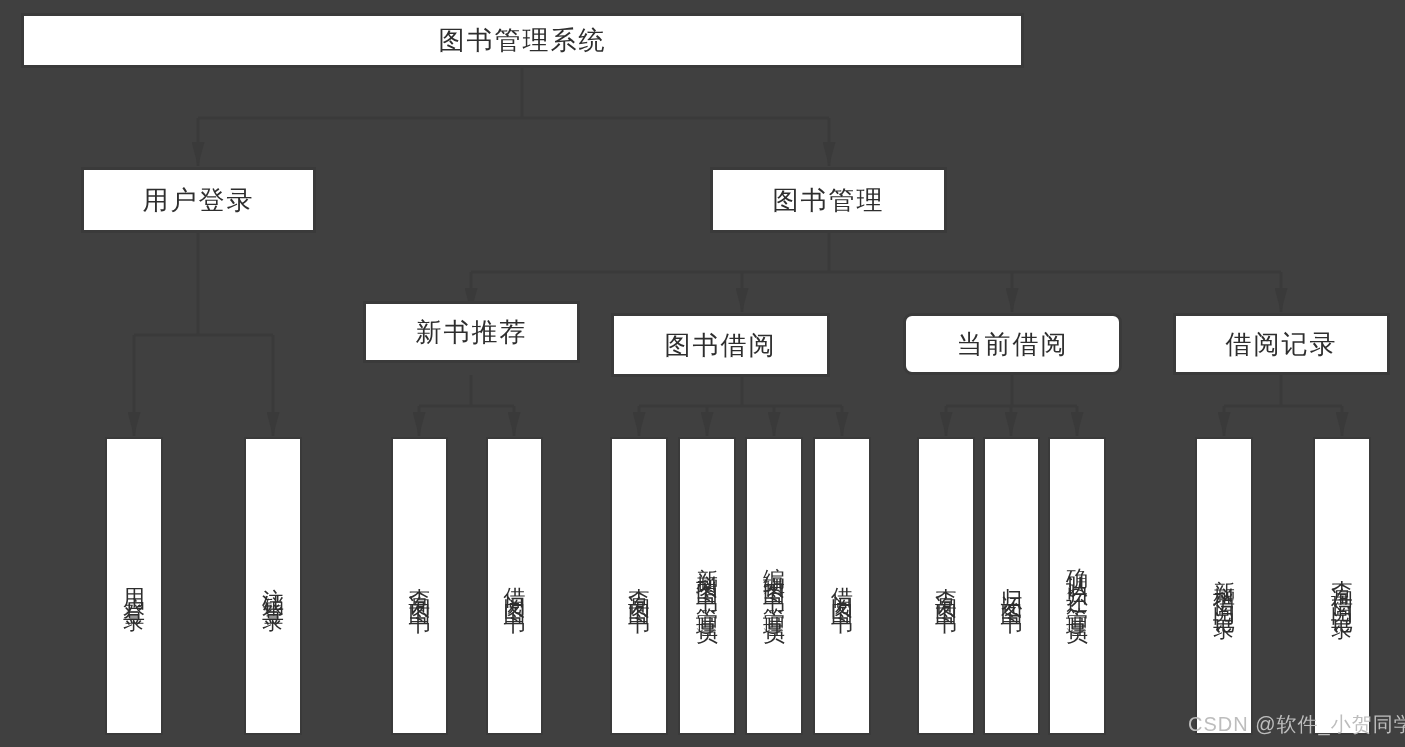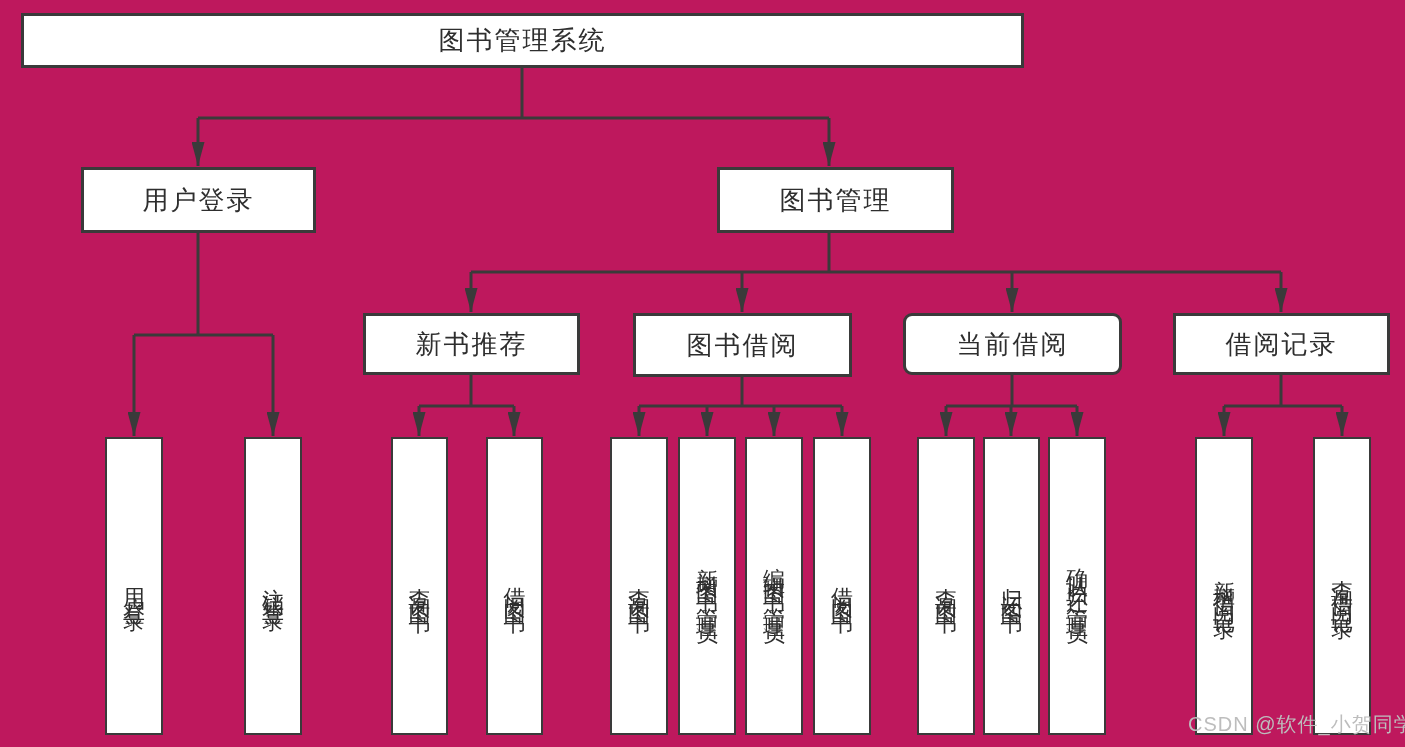--- a/index.html
+++ b/index.html
@@ -5,21 +5,21 @@
   html, body {
     margin: 0;
     padding: 0;
     background: #ffffff;
     font-family: "Liberation Sans", sans-serif;
   }
   .canvas {
     position: relative;
     width: 1405px;
     height: 747px;
-    background: #be185d;
+    background: #404040;
     overflow: hidden;
   }
   svg.connectors {
     position: absolute;
     left: 0;
     top: 0;
     z-index: 1;
   }
   .box {
     position: absolute;
@@ -105,24 +105,24 @@
 
       <path d="M1281,375 V406 M1224,406 H1342"></path>
       <line x1="1224" y1="406" x2="1224" y2="436" marker-end="url(#arrow)"></line>
       <line x1="1342" y1="406" x2="1342" y2="436" marker-end="url(#arrow)"></line>
     </g>
   </svg>
 
   <div class="box h" style="left:21px; top:13px; width:1003px; height:55px;">图书管理系统</div>
 
   <div class="box h" style="left:81px; top:167px; width:235px; height:66px;">用户登录</div>
-  <div class="box h" style="left:710px; top:167px; width:237px; height:66px;margin-left:7px;">图书管理</div>
+  <div class="box h" style="left:710px; top:167px; width:237px; height:66px;">图书管理</div>
 
-  <div class="box h" style="left:363px; top:313px; width:217px; height:62px;">新书推荐</div>
-  <div class="box h" style="left:633px; top:313px; width:219px; height:64px;">图书借阅</div>
+  <div class="box h" style="left:363px; top:301px; width:217px; height:62px;">新书推荐</div>
+  <div class="box h" style="left:611px; top:313px; width:219px; height:64px;">图书借阅</div>
   <div class="box h" style="left:903px; top:313px; width:219px; height:62px;border-radius:9px;">当前借阅</div>
   <div class="box h" style="left:1173px; top:313px; width:217px; height:62px;">借阅记录</div>
 
   <div class="box leaf" style="left:105px; width:58px;">
     <span class="vtext">用户登录</span>
   </div>
   <div class="box leaf" style="left:244px; width:58px;">
     <span class="vtext">注销登录</span>
   </div>
 

